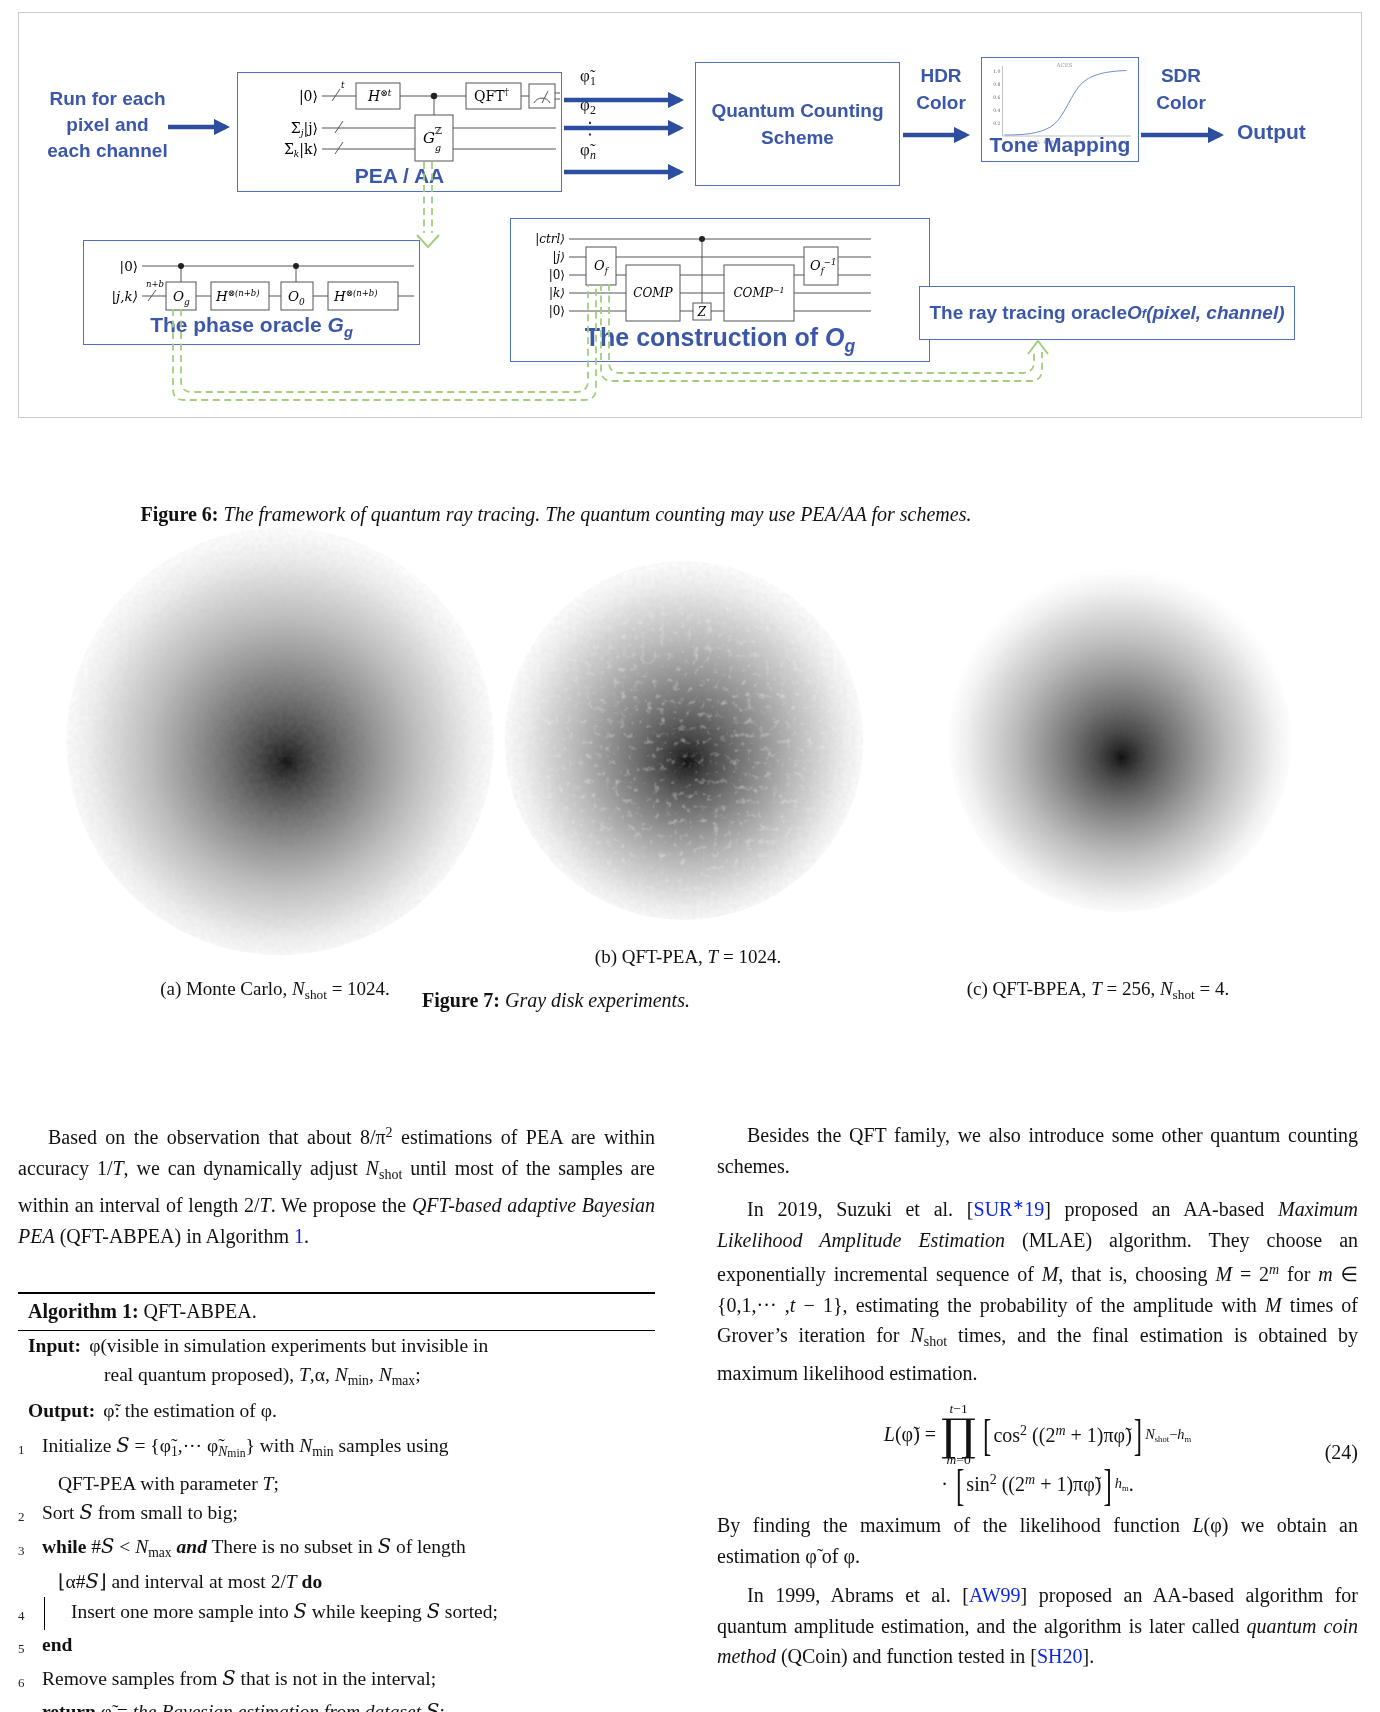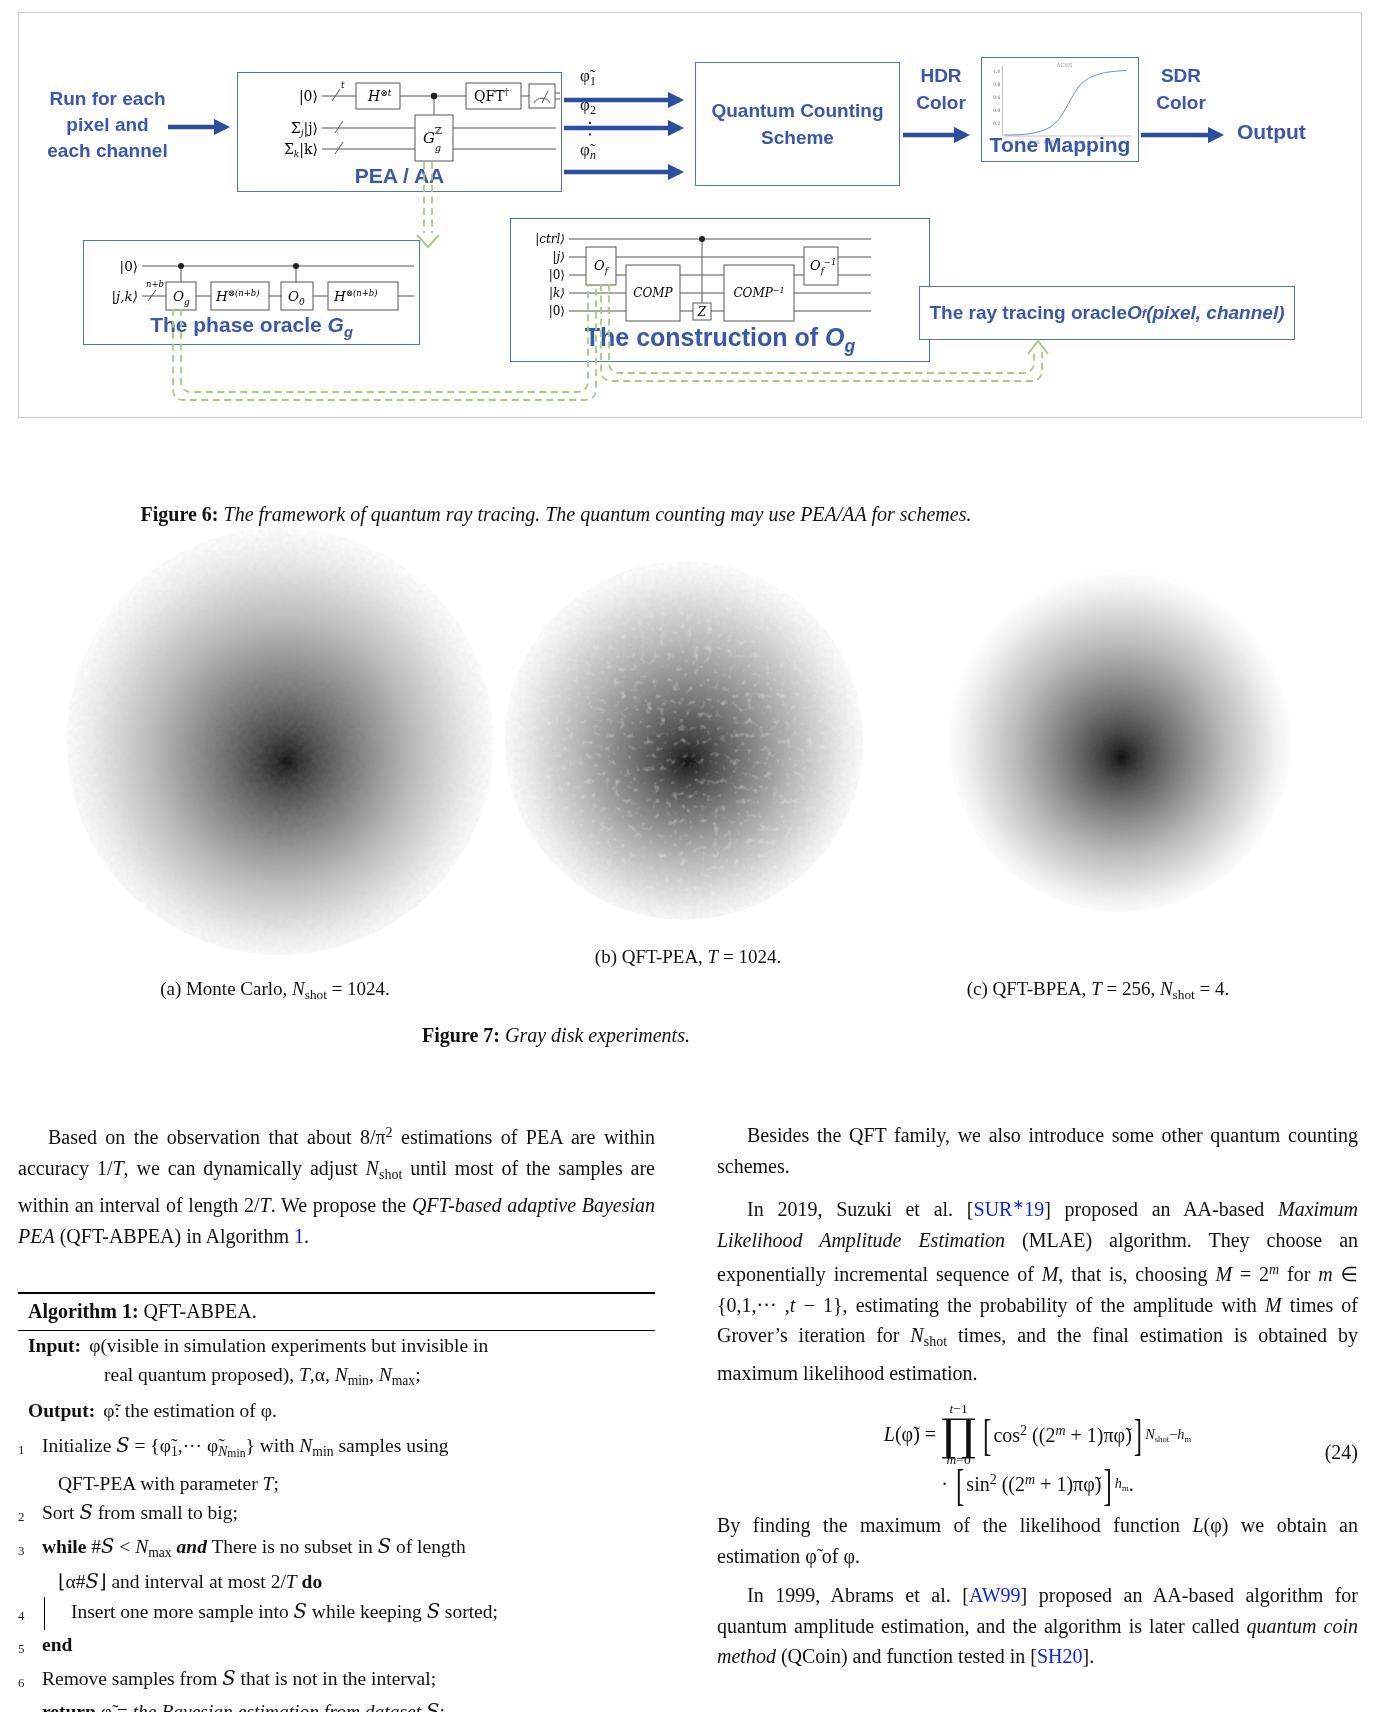--- a/index.html
+++ b/index.html
@@ -331,21 +331,21 @@
         </clipPath>
     </defs>
     <circle cx="50" cy="51" r="49" fill="url(#gdc)"></circle>
     <rect width="100" height="100" filter="url(#nc)" clip-path="url(#cpc)" opacity="0.3"></rect>
   </svg>
 
   <div class="abs diskcap" style="left:275px;top:978px;"><span>(a) Monte Carlo, </span><span class="seg-i">N</span><span class="seg-sub">shot</span><span> = 1024.</span></div>
   <div class="abs diskcap" style="left:688px;top:930px;margin-top:16px;"><span>(b) QFT-PEA, </span><span class="seg-i">T</span><span> = 1024.</span></div>
   <div class="abs diskcap" style="left:1098px;top:978px;"><span>(c) QFT-BPEA, </span><span class="seg-i">T</span><span> = 256, </span><span class="seg-i">N</span><span class="seg-sub">shot</span><span> = 4.</span></div>
 
-  <div class="abs figcap" style="top:1024px;">
+  <div class="abs figcap" style="top:989px;">
     <b>Figure 7:</b><span class="it"> Gray disk experiments.</span>
   </div>
 
   <div class="abs col" style="left:18px;top:1118px;width:637px;">
     <p class="ind"><span>Based on the observation that about 8/π</span><span class="seg-sup">2</span><span> estimations of PEA are within accuracy 1/</span><span class="seg-i">T</span><span>, we can dynamically adjust </span><span class="seg-i">N</span><span class="seg-sub">shot</span><span> until most of the samples are within an interval of length 2/</span><span class="seg-i">T</span><span>. We propose the </span><span class="seg-i">QFT-based adaptive Bayesian PEA</span><span> (QFT-ABPEA) in Algorithm </span><span class="seg-link">1</span><span>.</span></p>
   </div>
 
   <div class="abs algo" style="left:18px;top:1292px;width:637px;">
     <div class="rule2"></div>
     <div class="title"><b>Algorithm 1:</b><span> QFT-ABPEA.</span></div>

